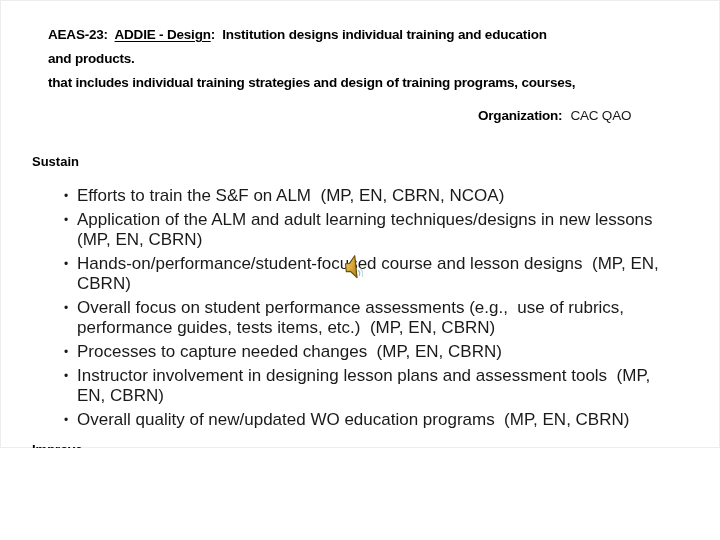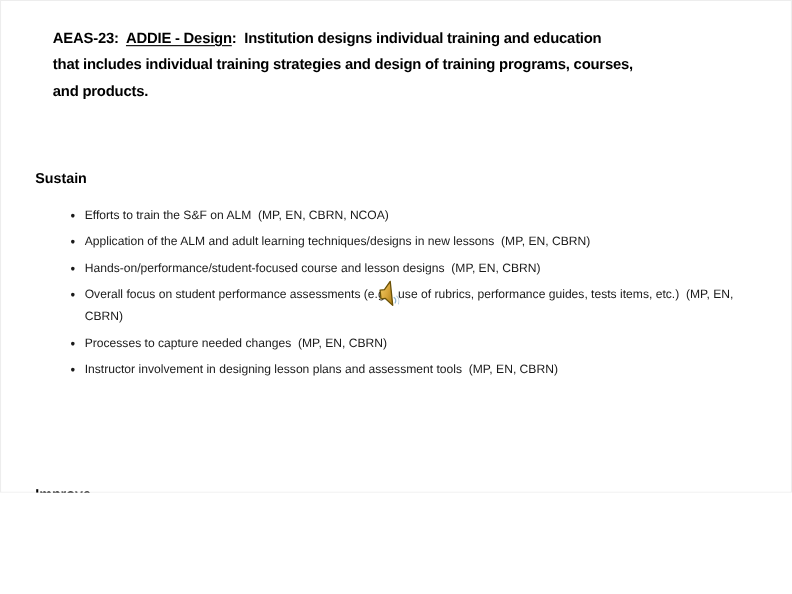--- a/index.html
+++ b/index.html
@@ -28,21 +28,21 @@
   .meta-value { margin-left:8px; }
 
   
   .sustain-head {
     position:absolute; left:32px; top:152px;
     font-size:13px; font-weight:bold; color:#000; line-height:20px;text-align:center;
   }
   ul.bullets {
     position:absolute; left:64px; top:186px; width:615px;
     margin:0; padding:0; list-style:none;
-    font-size:11px; line-height:20px;
+    font-size:17px; line-height:20px;
   }
   ul.bullets li {
     position:relative; padding-left:13px; margin:0 0 4px 0; max-width:600px;
   }
   ul.bullets li::before {
     content:"\2022"; position:absolute; left:0; top:0; font-size:12px; color:#1a1a1a;
   }
 
   
   .improve {
@@ -72,36 +72,38 @@
   
   .speaker { position:absolute; left:343px; top:253px; width:20px; height:30px; cursor:pointer; }
 </style>
 </head>
 <body>
 
 <div class="slide">
 
   <div class="title">
     <div class="pre"><span>AEAS-23:  </span><span class="u">ADDIE - Design</span><span>:  Institution designs individual training and education</span></div>
+    <div class="pre">and products.</div>
     <div class="pre">that includes individual training strategies and design of training programs, courses,</div>
-    <div class="pre">and products.</div>
   </div>
 
   <div class="meta-row">
+    <span class="meta-org"><span class="meta-label">Organization:</span><span class="meta-value">CAC QAO</span></span>
   </div>
 
   <div class="sustain-head">Sustain</div>
 
   <ul class="bullets">
     <li class="pre">Efforts to train the S&amp;F on ALM  (MP, EN, CBRN, NCOA)</li>
     <li class="pre">Application of the ALM and adult learning techniques/designs in new lessons  (MP, EN, CBRN)</li>
     <li class="pre">Hands-on/performance/student-focused course and lesson designs  (MP, EN, CBRN)</li>
     <li class="pre">Overall focus on student performance assessments (e.g.,  use of rubrics, performance guides, tests items, etc.)  (MP, EN, CBRN)</li>
     <li class="pre">Processes to capture needed changes  (MP, EN, CBRN)</li>
     <li class="pre">Instructor involvement in designing lesson plans and assessment tools  (MP, EN, CBRN)</li>
+    <li class="pre">Overall quality of new/updated WO education programs  (MP, EN, CBRN)</li>
   </ul>
 
   <div class="improve">
     <span class="imp-label">Improve</span>
     <span class="imp-dash">-</span>
   </div>
 
   <div class="hhi">
     <span class="hhi-label">HHI</span>
     <span class="hhi-dash">-</span>

